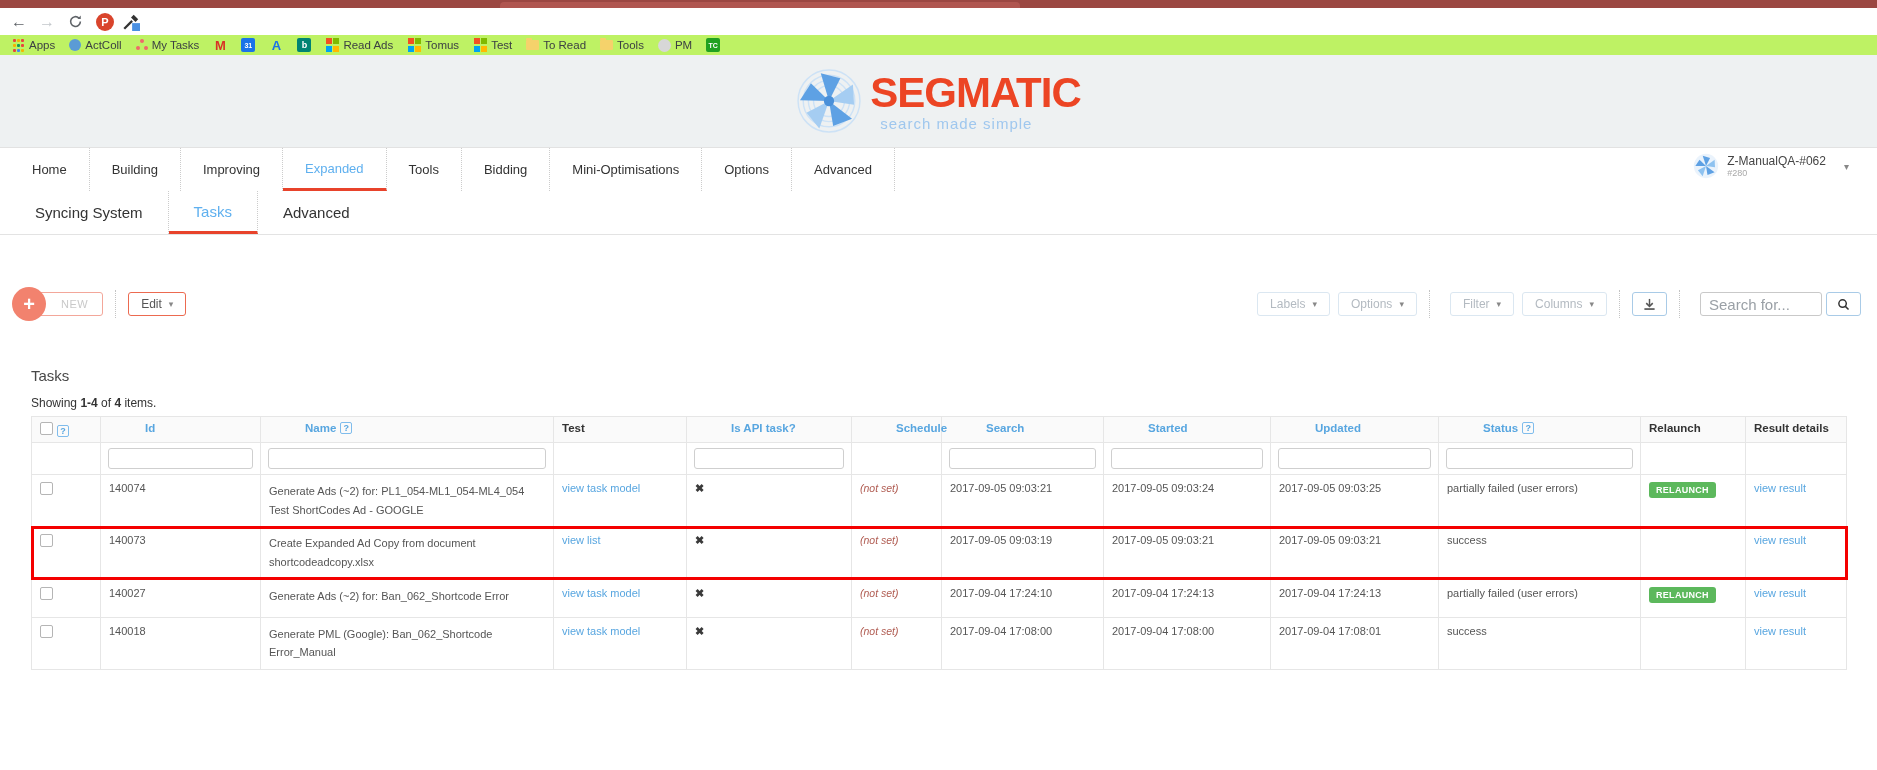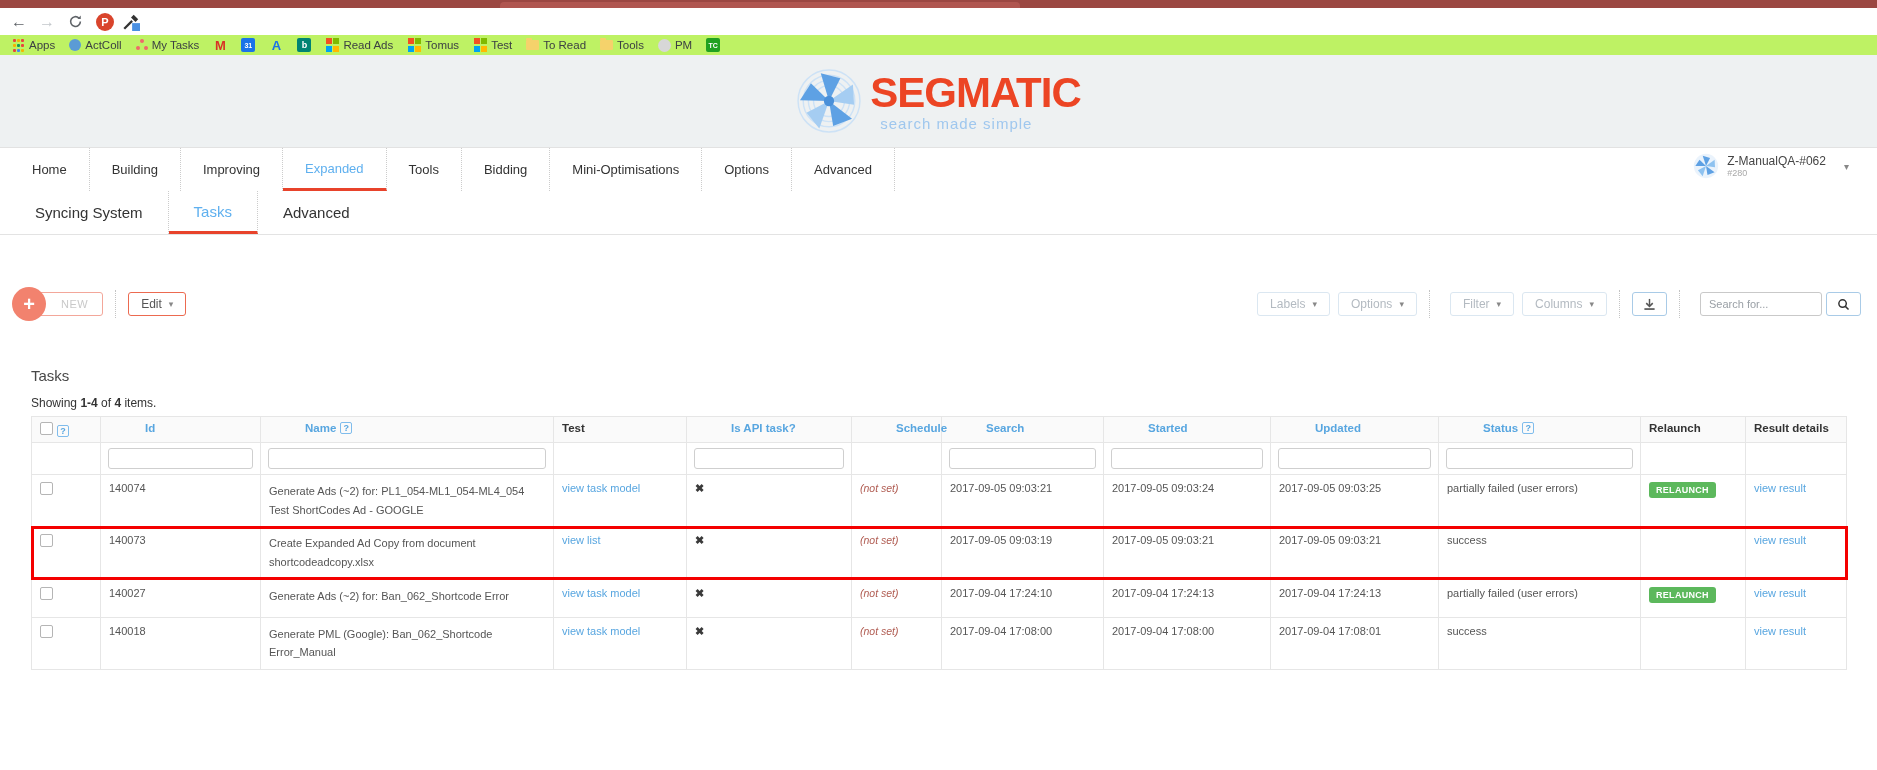--- a/index.html
+++ b/index.html
@@ -77,21 +77,21 @@
     align-items:center; justify-content:center; }
   .v-div { border-left:1px dotted #c4c4c4; height:28px; margin:0 12px; }
   .btn { height:24px; border:1px solid #ec6a50; border-radius:3px; background:#fff; padding:0 12px;
     display:flex; align-items:center; gap:7px; font-size:12px; color:#555; cursor:pointer; }
   .btn .caret { font-size:9px; color:#888; }
   .right-tools { margin-left:auto; display:flex; align-items:center; }
   .btn.ghost { border:1px solid #dbe7f1; color:#b3bac1; margin-left:8px; }
   .btn.icon-btn { border:1px solid #a9cbe7; padding:0 10px; }
   .search-wrap { display:flex; align-items:center; gap:4px; margin-left:8px; }
   .search-input { width:122px; height:24px; border:1px solid #c9c9c9; border-radius:3px;
-    font-size:11px; padding:0 8px; color:#333; font-family:"Liberation Sans",sans-serif; }
+    font-size:15px; padding:0 8px; color:#333; font-family:"Liberation Sans",sans-serif; }
   .search-input::placeholder { color:#9aa0a6; }
 
   
   .content { padding:0 31px; }
   .page-title { margin-top:46px; font-size:15px; color:#484848; }
   .summary { margin-top:12px; font-size:12px; color:#333; }
   .summary b { font-weight:bold;margin-top:40px; }
 
   table.grid { margin-top:6px; width:1815px; border-collapse:collapse; table-layout:fixed; }
   .grid th, .grid td { border:1px solid #e6e6e6; vertical-align:top; text-align:left; }

